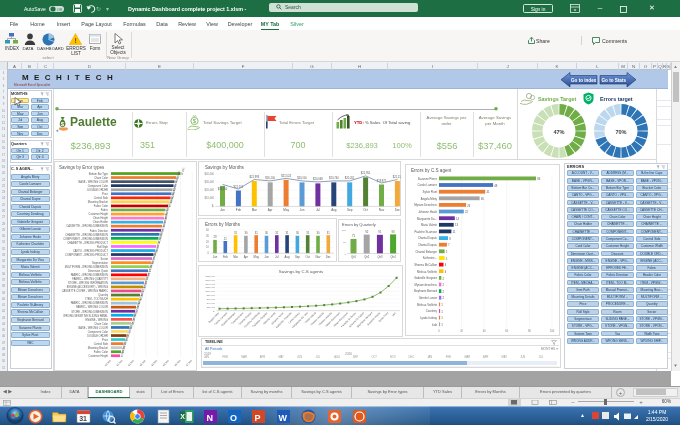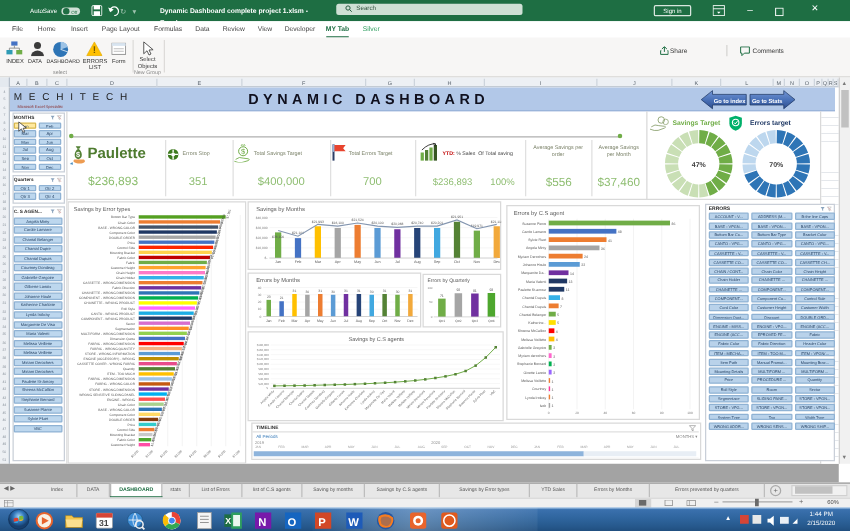--- a/index.html
+++ b/index.html
@@ -175,23 +175,22 @@
     <div style="position:absolute;left:0;top:352.1px;width:7px;height:6.3px;color:#8a939c;font-size:2.8px;line-height:6.3px;text-align:center;">49</div>
     <div style="position:absolute;left:0;top:358.4px;width:7px;height:6.3px;color:#8a939c;font-size:2.8px;line-height:6.3px;text-align:center;">50</div>
     <div style="position:absolute;left:0;top:364.7px;width:7px;height:6.3px;color:#8a939c;font-size:2.8px;line-height:6.3px;text-align:center;">51</div>
 <div style="position:absolute;left:0;top:371px;width:671px;height:14.5px;background:#a3a3a3;"></div>
 <div style="position:absolute;left:657px;top:88px;width:14px;height:283px;background:repeating-linear-gradient(180deg,#fff 0,#fff 5.8px,#e4e7eb 5.8px,#e4e7eb 6.3px);"></div>
 <div style="position:absolute;left:671px;top:62px;width:9px;height:309px;background:#f1f1f1;border-left:1px solid #d0d0d0;"></div>
 <div style="position:absolute;left:672.5px;top:63px;width:6px;height:7px;background:#f1f1f1;color:#7a7a7a;font-size:4.5px;line-height:7px;text-align:center;">▲</div>
 <div style="position:absolute;left:672.5px;top:72px;width:6px;height:30px;background:#c1c1c1;"></div>
 <div style="position:absolute;left:672.5px;top:362px;width:6px;height:7px;color:#7a7a7a;font-size:4.5px;line-height:7px;text-align:center;">▼</div>
 <div style="position:absolute;left:8px;top:70px;width:660px;height:18.5px;background:#b2c8e8;border-bottom:1px solid #9ab4da;"></div>
-<div style="position:absolute;left:11px;top:72.5px;width:130px;height:10px;color:#1c1c1c;font-size:8px;line-height:10px;font-weight:normal;letter-spacing:5.4px;">MECHITECH</div>
+<div style="position:absolute;left:22px;top:72.5px;width:130px;height:10px;color:#1c1c1c;font-size:8px;line-height:10px;font-weight:bold;letter-spacing:5.4px;">MECHITECH</div>
 <div style="position:absolute;left:14px;top:83px;width:60px;height:5px;color:#8a2f2f;font-size:3.2px;line-height:5px;">Microsoft Excel Specialist</div>
-<div style="position:absolute;left:190px;top:73px;width:210px;height:14px;color:#10101e;font-size:11.5px;line-height:14px;font-weight:bold;letter-spacing:3.6px;text-align:center;">DYNAMIC DASHBOARD</div>
 <svg class="abs" style="left:560px;top:70.5px" width="78" height="17.5">
 <defs>
         <linearGradient id="nav" x1="0" y1="0" x2="0" y2="1">
           <stop offset="0" stop-color="#7396d6"></stop>
           <stop offset="0.5" stop-color="#4a72b8"></stop>
           <stop offset="1" stop-color="#2e4d8e"></stop>
         </linearGradient>
       </defs>
 <path d="M10 4.5 H37 V13 H10 V16 L1 8.7 L10 1.5 Z" fill="url(#nav)" stroke="#1f3864" stroke-width="0.6"></path>
 <path d="M67 4.5 H40 V13 H67 V16 L76 8.7 L67 1.5 Z" fill="url(#nav)" stroke="#1f3864" stroke-width="0.6"></path>
@@ -221,21 +220,21 @@
 <text x="5.8" y="10.7" font-size="6" fill="#fff" font-weight="bold">$</text>
     </svg>
 <div style="position:absolute;left:70px;top:113.5px;width:60px;height:16px;color:#4e7b2f;font-size:12px;line-height:16px;font-weight:bold;">Paulette</div>
 <div style="position:absolute;left:53px;top:139.5px;width:75px;height:12px;color:#8bbd6d;font-size:9.6px;line-height:12px;text-align:center;">$236,893</div>
 <svg class="abs" style="left:134px;top:118.5px" width="9" height="9">
       <circle cx="4.5" cy="4.5" r="4.3" fill="#3e7a1e"></circle>
       <circle cx="4.5" cy="4.5" r="1.6" fill="#fff"></circle>
       <path d="M4.5 0.5 V3 M4.5 6 V8.5 M0.5 4.5 H3 M6 4.5 H8.5" stroke="#fff" stroke-width="1.1"></path>
     </svg>
 <div style="position:absolute;left:146px;top:118px;width:34px;height:10px;color:#7b8269;font-size:4.3px;line-height:10px;">Errors Stop</div>
-<div style="position:absolute;left:128px;top:140px;width:38px;height:11px;color:#8fbe72;font-size:9px;line-height:11px;text-align:right;">351</div>
+<div style="position:absolute;left:140px;top:140px;width:38px;height:11px;color:#8fbe72;font-size:9px;line-height:11px;text-align:left;">351</div>
 <svg class="abs" style="left:187px;top:113.5px" width="15" height="16">
 <path d="M5.8 2.8 l0.8 -1.3 0.9 1 0.9 -1 0.8 1.3" fill="none" stroke="#70ad47" stroke-width="0.6"></path>
 <circle cx="7.5" cy="7" r="3.6" fill="none" stroke="#70ad47" stroke-width="0.8"></circle>
 <text x="5.8" y="9.3" font-size="6" fill="#70ad47">$</text>
 <path d="M1.5 13.5 q3 -2.5 6 -1 l4 0.5 q2 0.5 0 1.5 l-5 1.5 q-3 0.5 -6 -1" fill="none" stroke="#70ad47" stroke-width="0.7"></path>
     </svg>
 <div style="position:absolute;left:203px;top:118px;width:58px;height:10px;color:#7b8269;font-size:4.3px;line-height:10px;">Total Savings Target</div>
 <div style="position:absolute;left:200px;top:140px;width:50px;height:11px;color:#8fbe72;font-size:9px;line-height:11px;text-align:center;">$400,000</div>
 <svg class="abs" style="left:265px;top:114.5px" width="13" height="14">
 <rect x="1" y="0.5" width="1.6" height="13" fill="#2c3e66"></rect>

